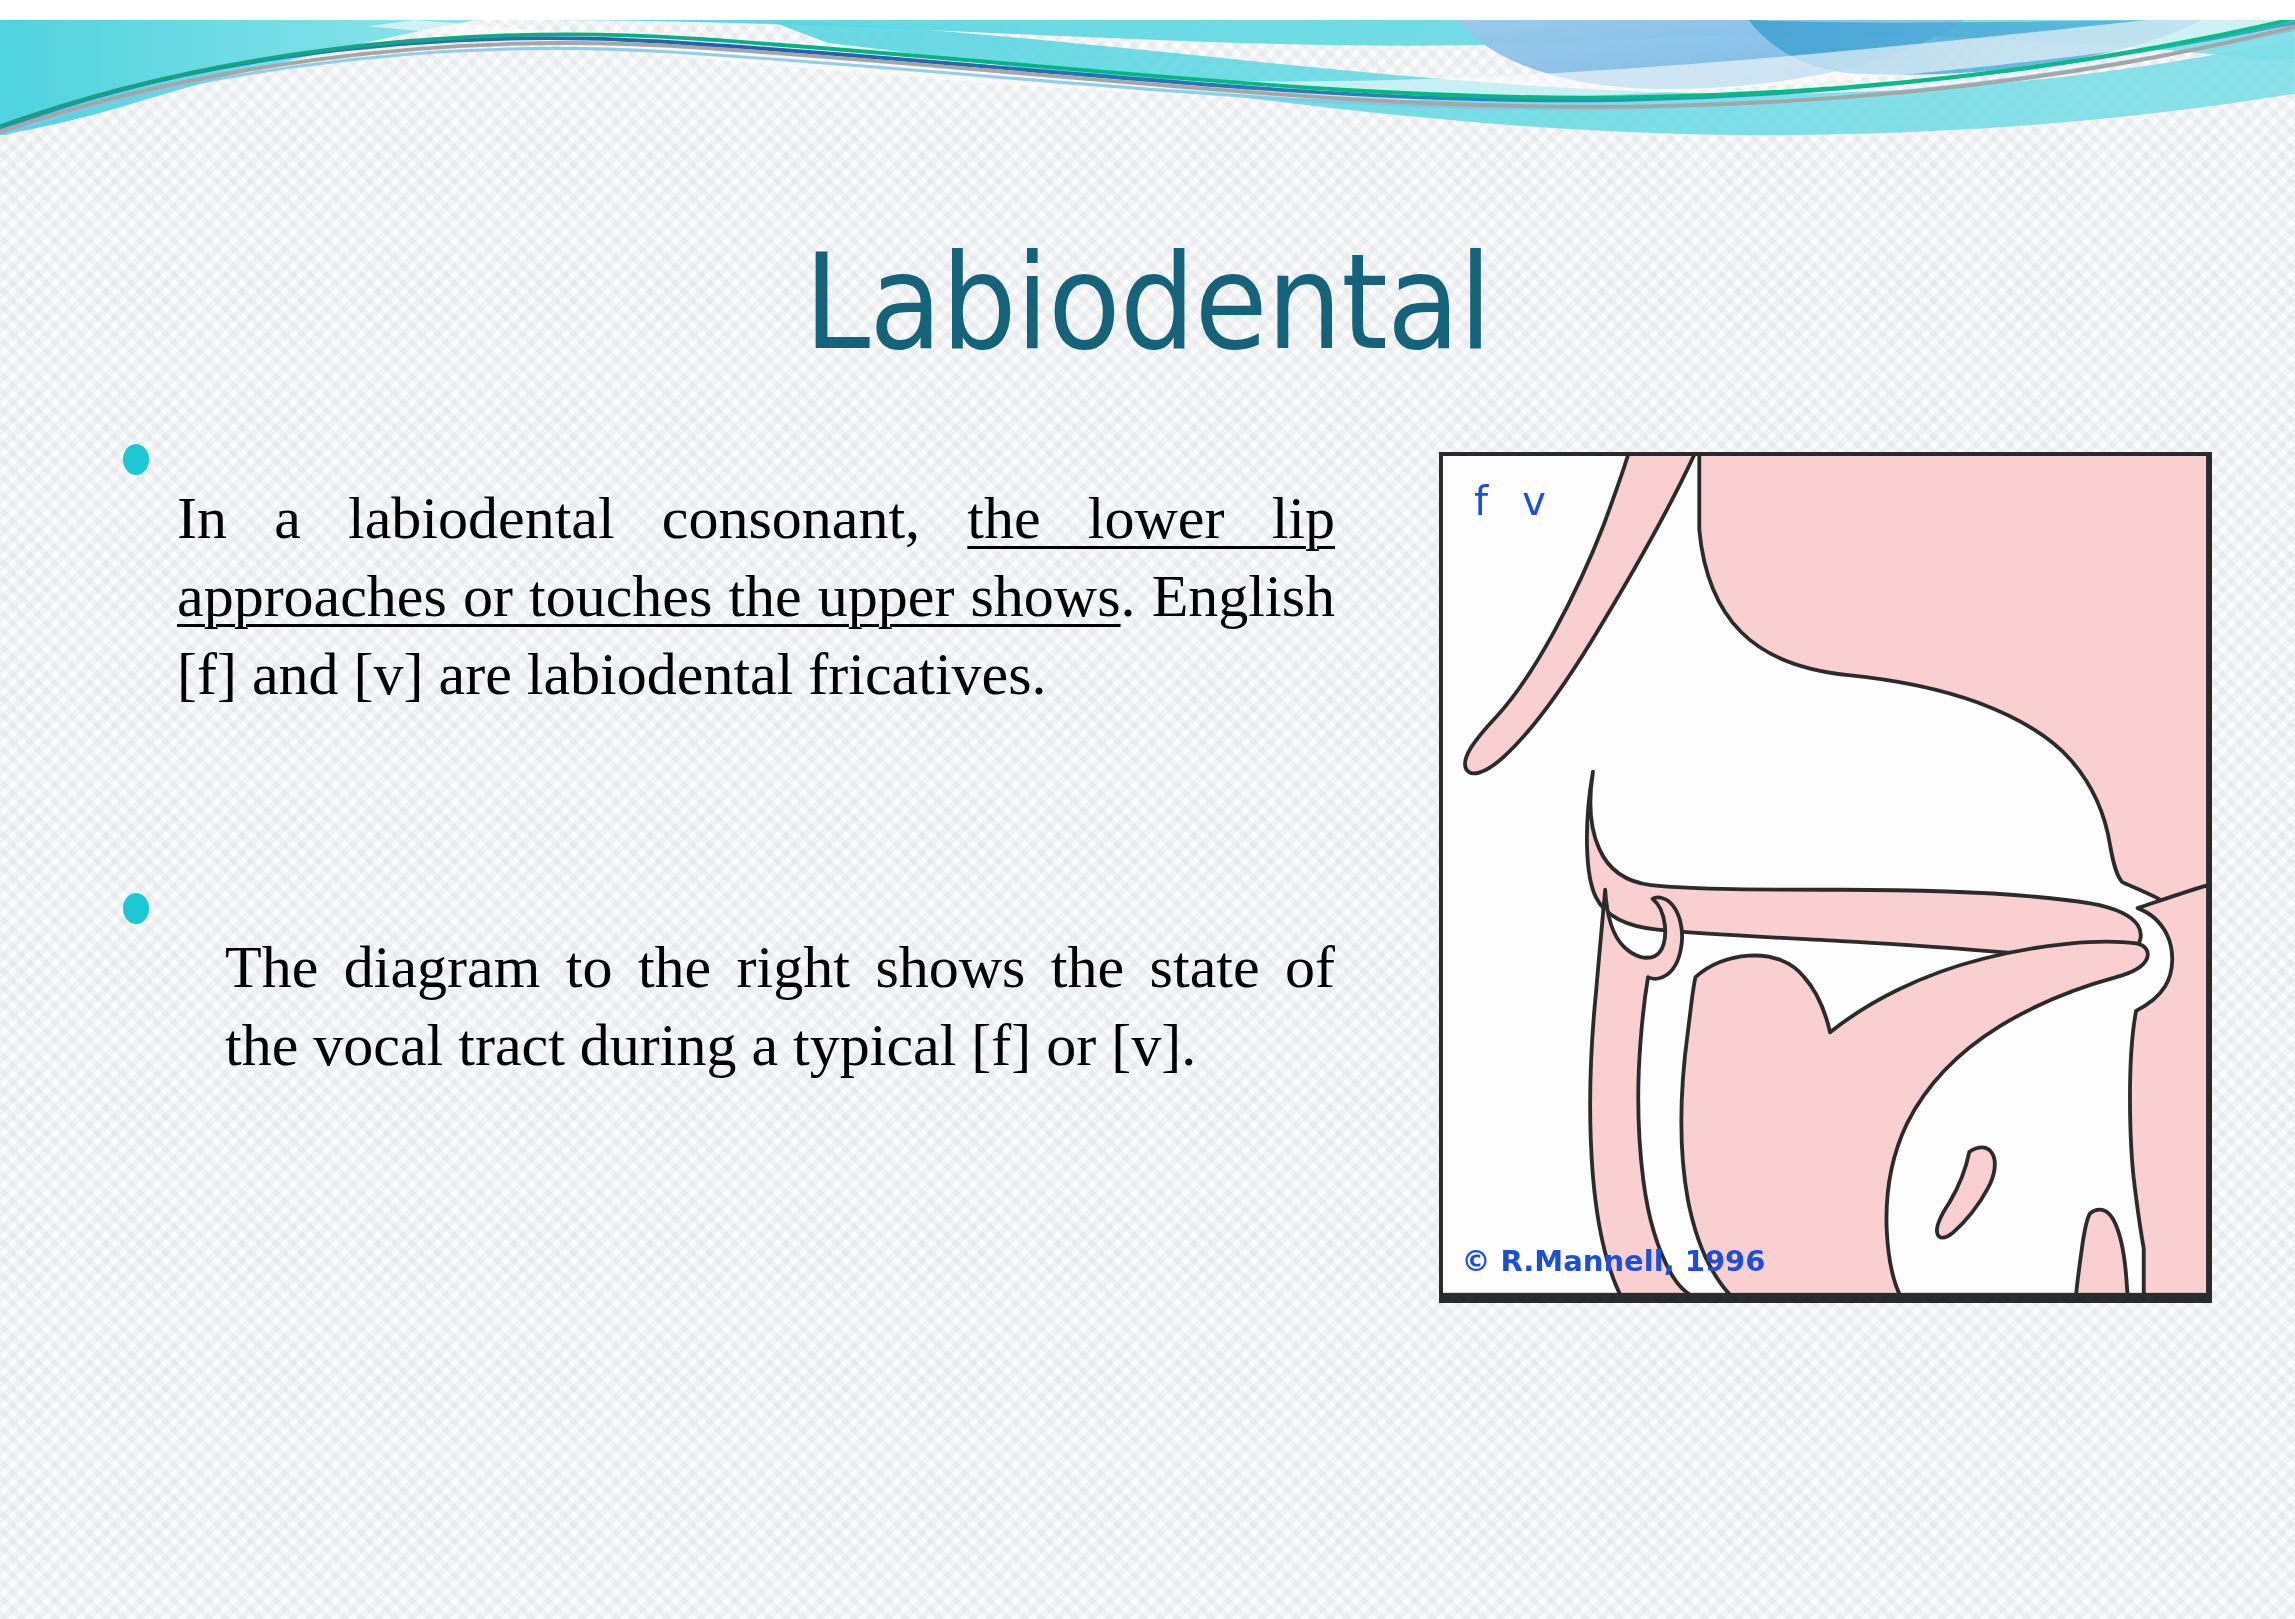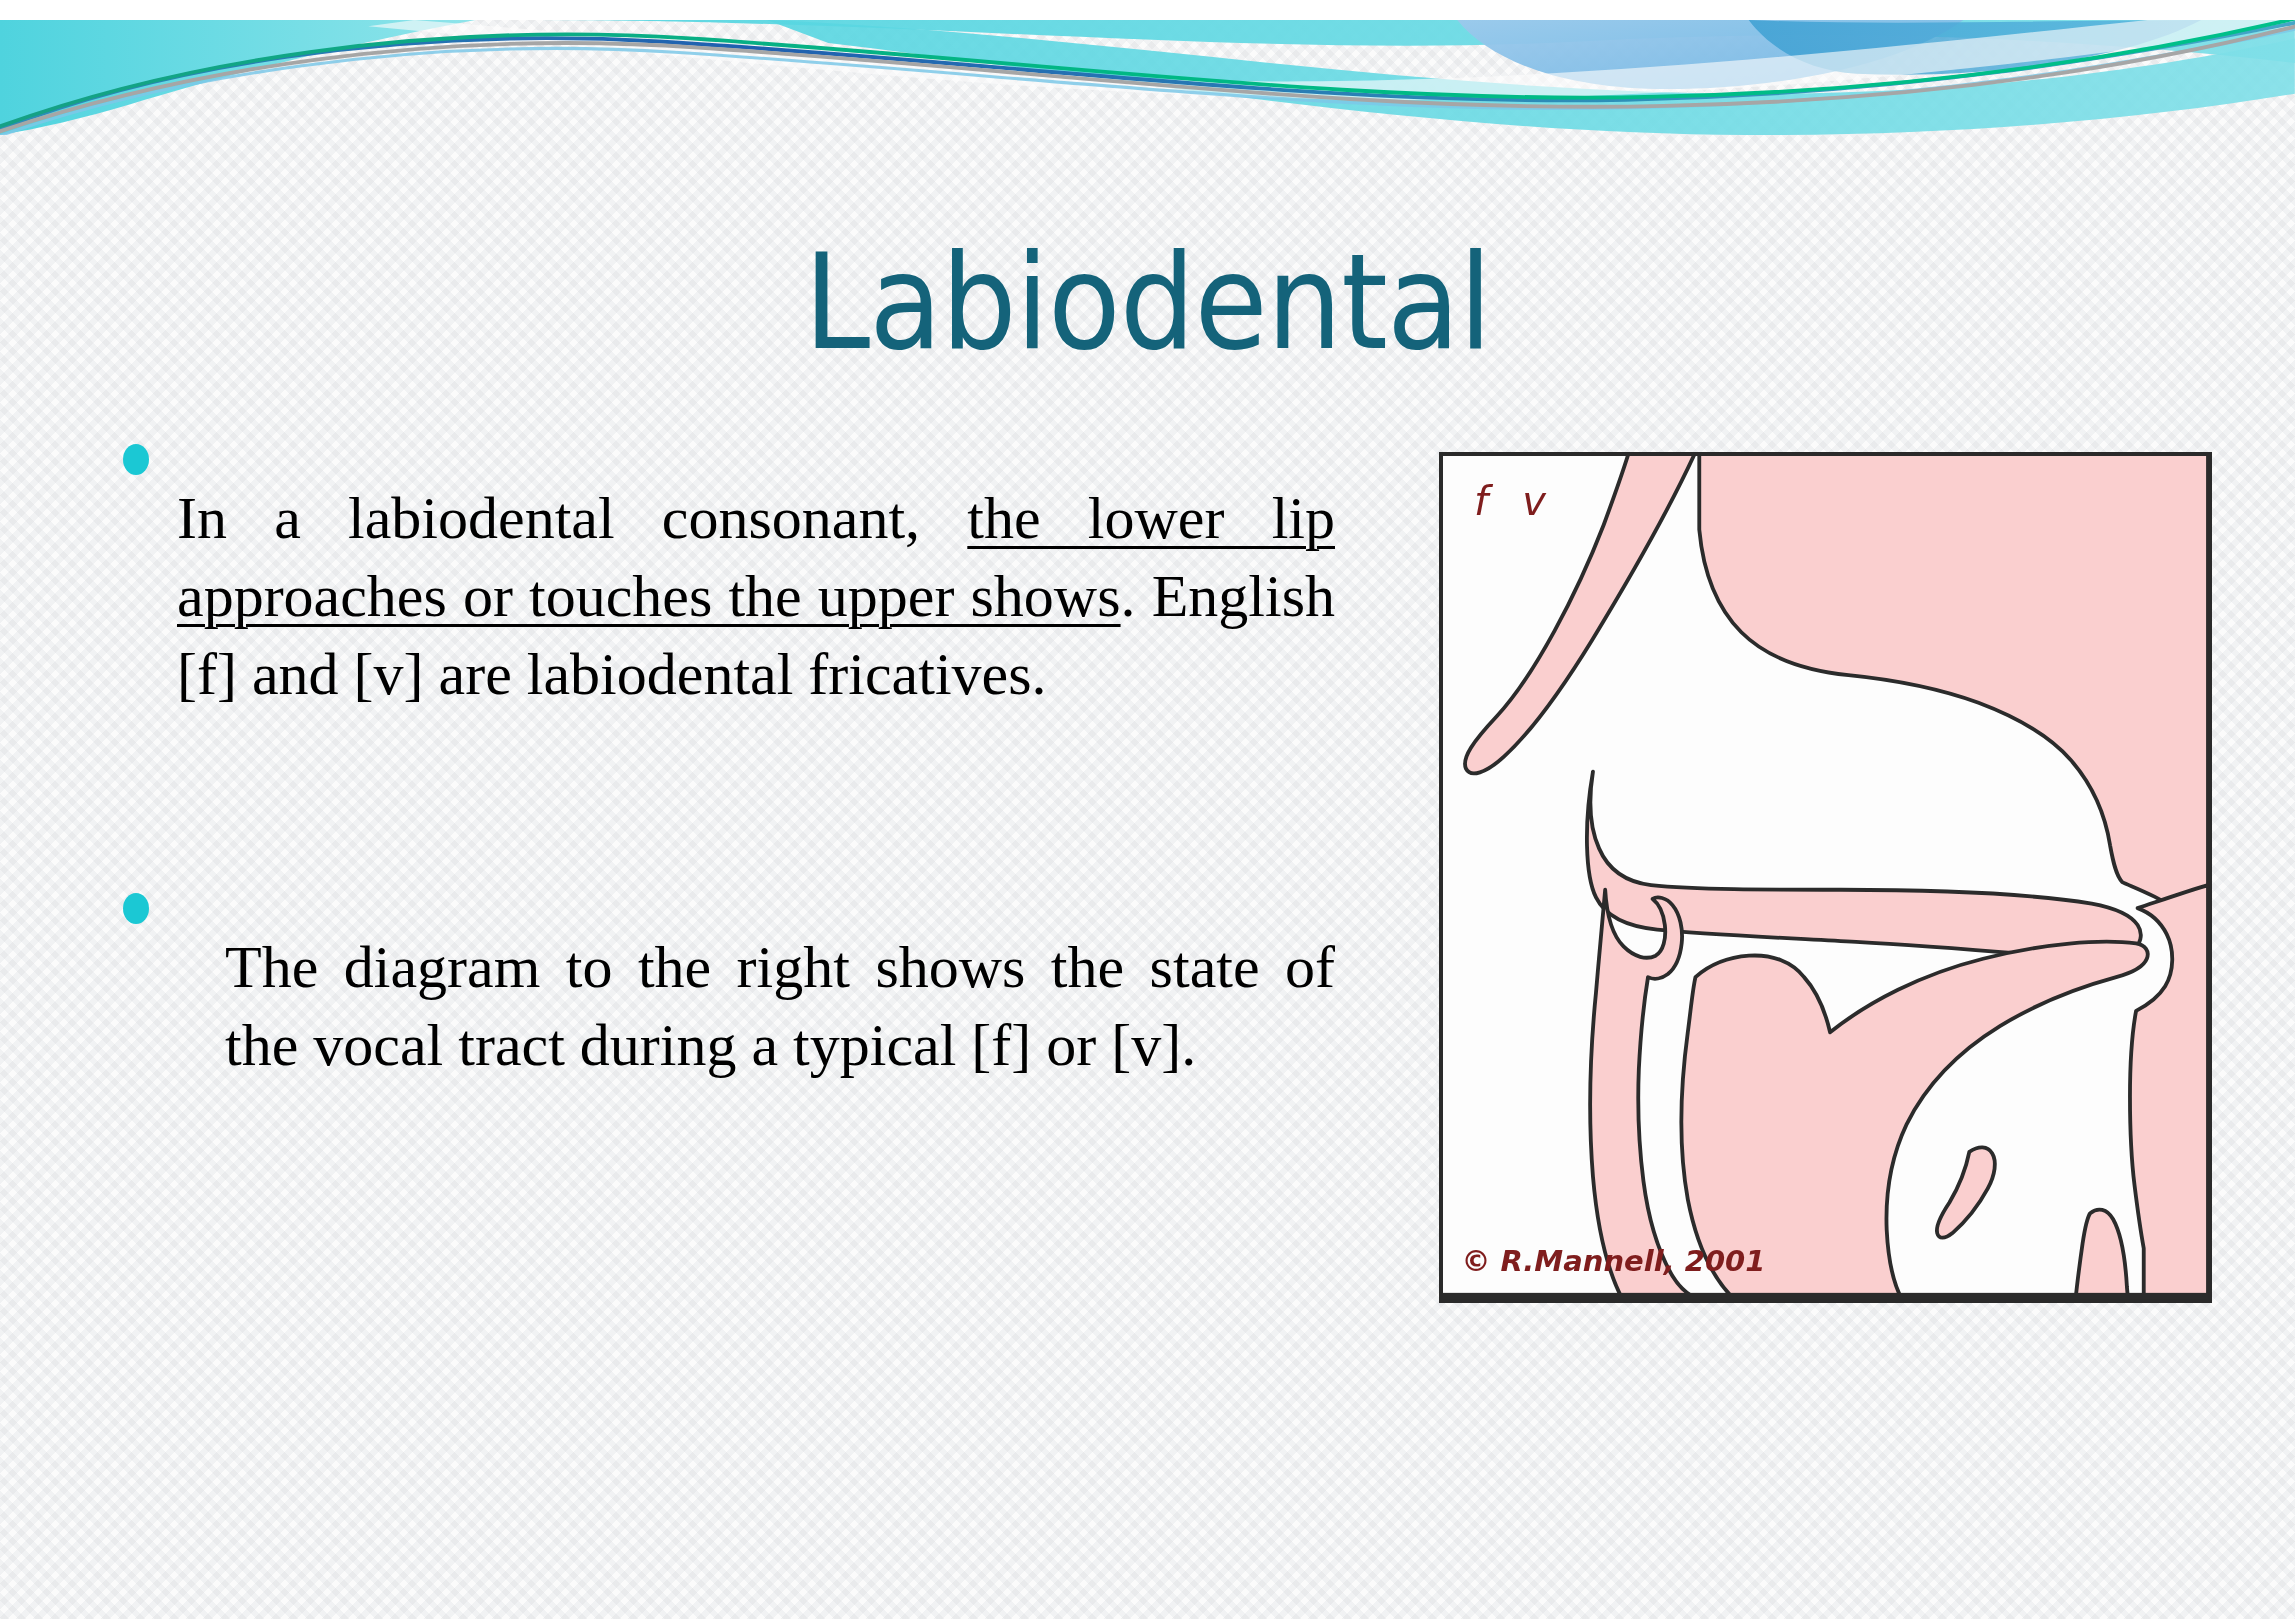--- a/index.html
+++ b/index.html
@@ -113,23 +113,22 @@
     border: 4.6px solid #2a2a2a;
     background: #fdfdfd;
     box-sizing: border-box;
     overflow: hidden;
   }
   #vt-figure svg { display: block; width: 100%; height: 100%; }
 
   .vt-label {
     position: absolute;
     font-family: "DejaVu Sans", "Liberation Sans", sans-serif;
-    color: #7f1d1d;
+    color: #1d4ed8;
     white-space: nowrap;
-    font-style: italic;
   }
   #vt-label-fv {
     left: 31px; top: 21.5px;
     font-size: 40px;
     letter-spacing: 10.7px;
     font-weight: 400;
   }
   #vt-copyright {
     left: 18.4px; bottom: 21.5px;
     font-size: 29px;
@@ -303,17 +302,17 @@
                C856,980 868,982 876,996
                C886,1014 892,1048 894,1084
                C895,1096 896,1104 896,1110 L826,1110
                C828,1086 832,1056 836,1028
                C839,1008 842,994 846,988 Z" fill="#facfcf" stroke="#2b2b2b" stroke-width="5" stroke-linejoin="round"></path>
 
       <rect x="0" y="1092" width="1000" height="8" fill="#2b2b2b"></rect>
     </svg>
 
     <div class="vt-label" id="vt-label-fv">f  v</div>
-    <div class="vt-label" id="vt-copyright">© R.Mannell, 2001</div>
+    <div class="vt-label" id="vt-copyright">© R.Mannell, 1996</div>
   </div>
 
 </div>
 
 
 </body></html>

